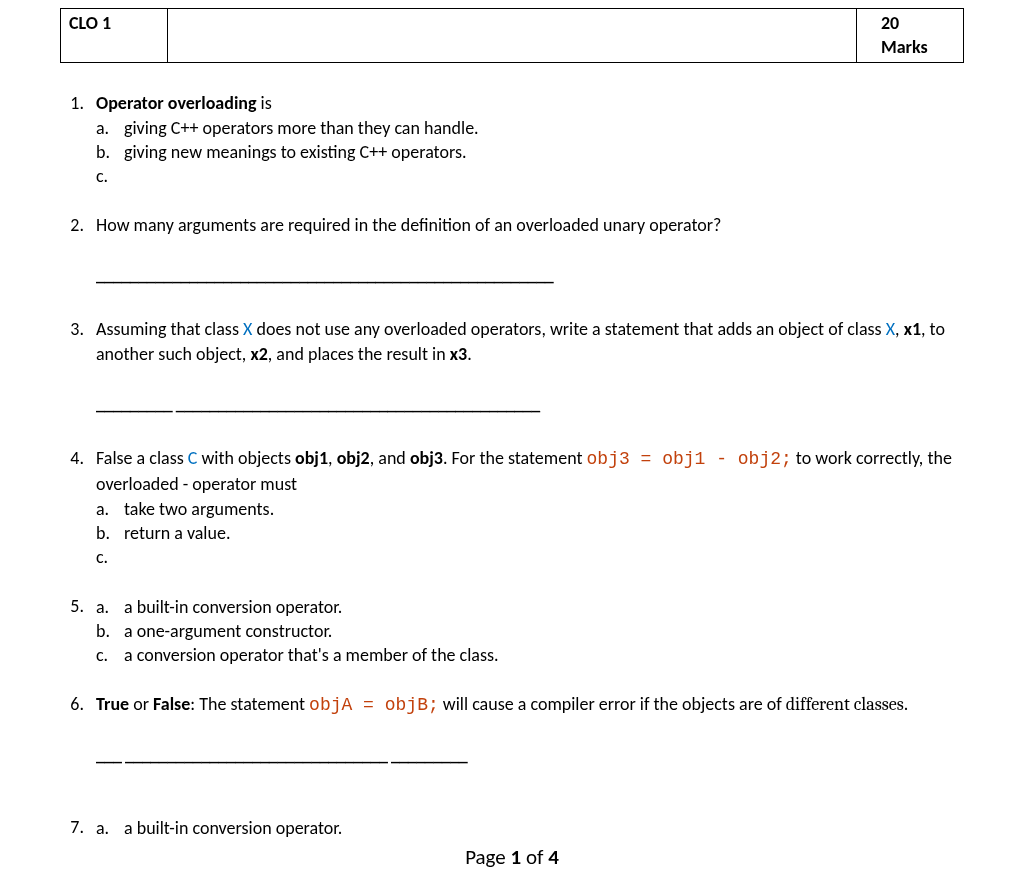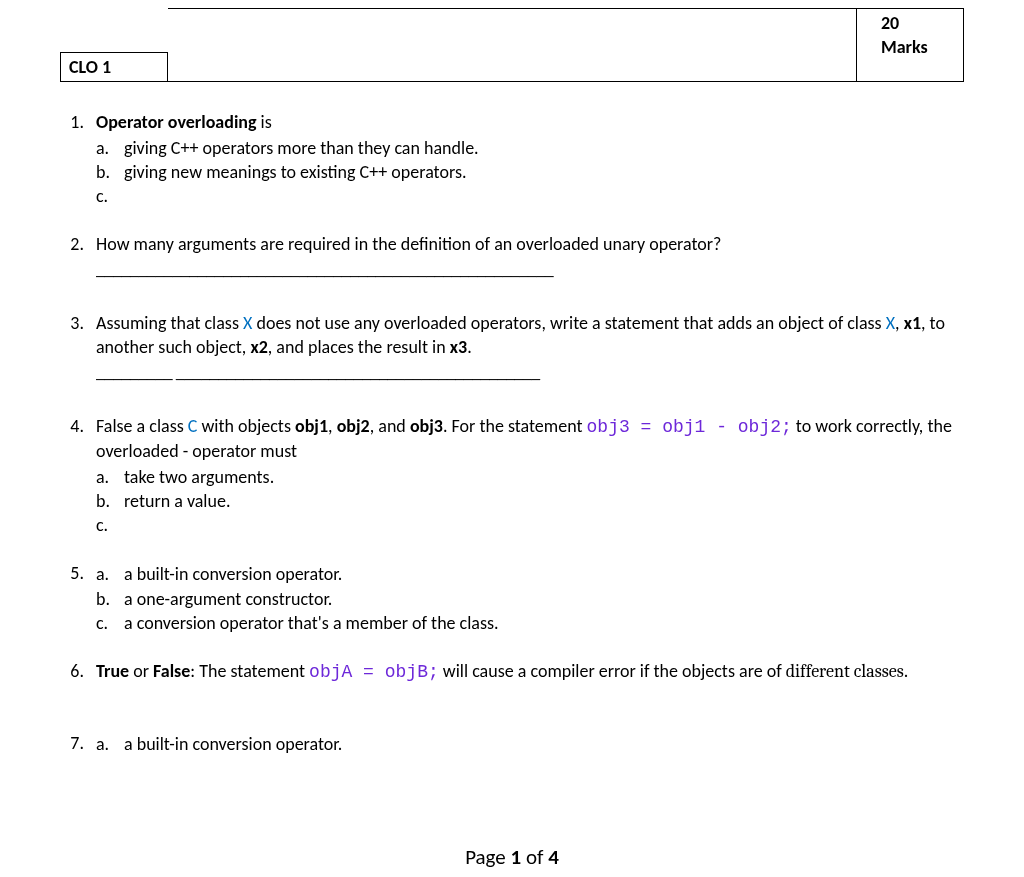--- a/index.html
+++ b/index.html
@@ -18,21 +18,20 @@
   }
   .header-row {
     display: flex;
     margin-bottom: 28px;
   }
   .header-left {
     border: 1.5px solid #000;
     padding: 2px 10px 2px 8px;
     font-weight: bold;
     width: 108px;
-    margin-top: 44px;
   }
   .header-spacer {
     flex: 1;
     border-top: 1.5px solid #000;
     border-bottom: 1.5px solid #000;
   }
   .header-right {
     border: 1.5px solid #000;
     padding: 2px 24px;
     font-weight: bold;
@@ -59,27 +58,28 @@
     margin-top: 1px;
   }
   .opt {
     display: flex;
   }
   .optletter {
     width: 28px;
     flex-shrink: 0;
   }
   .blank-line {
+    margin-top: 26px;
     margin-bottom: 2px;
     letter-spacing: -0.5px;
-    font-weight: normal;
+    font-weight: bold;
   }
   .bold { font-weight: bold; }
   .cls { color: #0070c0; }
-  .mono { font-family: Consolas, "Courier New", monospace; color: #6d28d9; font-size: 18px; }
+  .mono { font-family: Consolas, "Courier New", monospace; color: #c2410c; font-size: 18px; }
   .footer {
     position: absolute;
     bottom: 6px;
     left: 0; right: 0;
     text-align: center;
     font-size: 21px;
   }
 </style>
 </head>
 <body>
@@ -175,20 +175,21 @@
         </div>
       </div>
     </div>
 
     <div class="q" style="margin-bottom:46px;">
       <div class="qnum">6.</div>
       <div class="qbody">
         <div>
           <span class="bold">True</span><span> or </span><span class="bold">False</span><span>: The statement </span><span class="mono">objA = objB;</span><span> will cause a compiler error if the objects are of </span><span style="font-family: Cambria, serif;">different classes</span><span>.</span>
         </div>
+        <div class="blank-line">___ _______________________________ _________</div>
       </div>
     </div>
 
     <div class="q" style="margin-bottom:0;">
       <div class="qnum">7.</div>
       <div class="qbody">
         <div class="opts">
           <div class="opt">
             <div class="optletter">a.</div>
             <div>a built-in conversion operator.</div>

